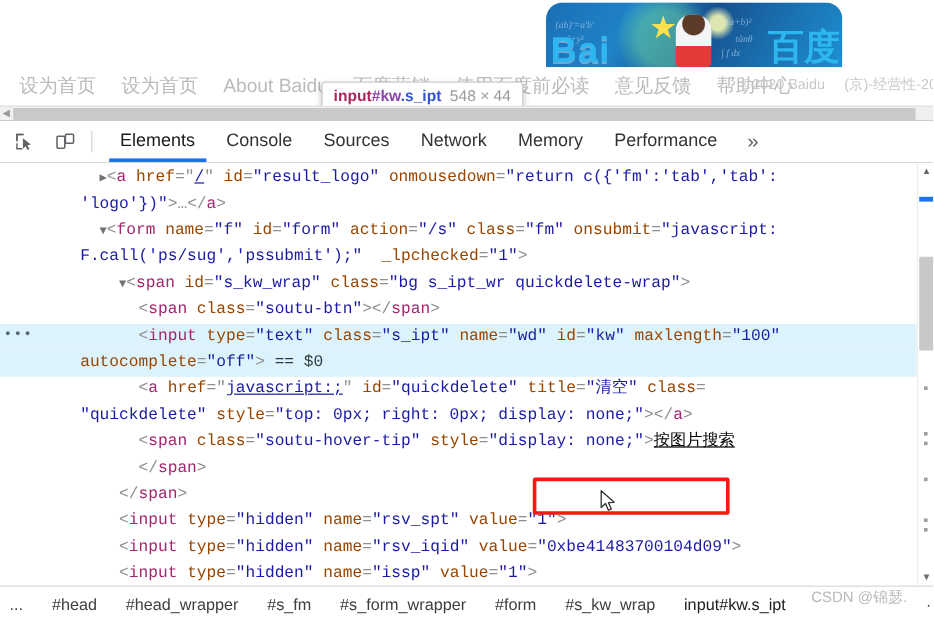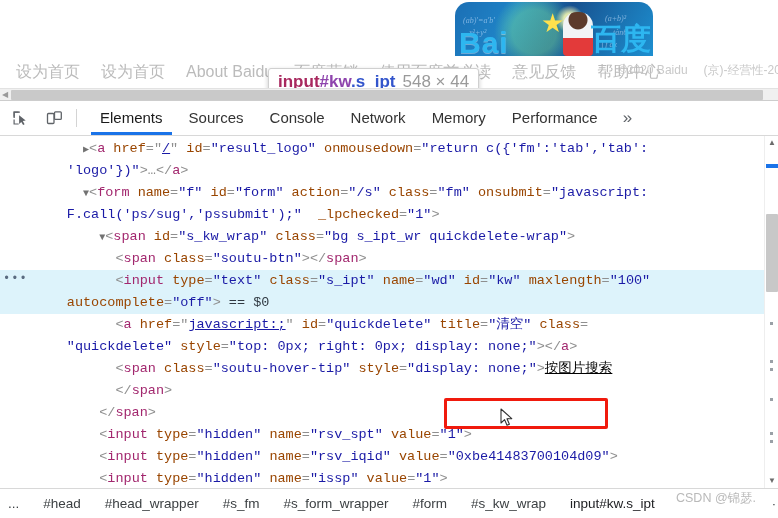--- a/index.html
+++ b/index.html
@@ -26,21 +26,21 @@
     width: 778px;
     height: 88px;
     background: #ffffff;
     overflow: hidden;
   }
 
   .doodle {
     position: absolute;
     left: 455px;
     top: 2px;
-    width: 198px;
+    width: 247px;
     height: 54px;
     border-radius: 14px 14px 0 0;
     background:
       radial-gradient(circle at 58% 32%, rgba(255,255,180,0.85) 0 6px, rgba(255,255,180,0) 14px),
       radial-gradient(circle at 40% 55%, rgba(120,230,160,0.45) 0 22px, rgba(120,230,160,0) 40px),
       linear-gradient(120deg, #1b6fb5 0%, #1f83c6 28%, #17518f 52%, #1a6fae 74%, #1d8fd0 100%);
     overflow: hidden;
   }
   .doodle .star {
     position: absolute;
@@ -115,21 +115,21 @@
   .elem-tooltip {
     position: absolute;
     left: 268px;
     top: 68px;
     background: #ffffff;
     border: 1px solid #d0d0d0;
     border-radius: 3px;
     box-shadow: 0 2px 5px rgba(0,0,0,0.22);
     padding: 3px 9px 4px 9px;
     font-family: "Liberation Sans", sans-serif;
-    font-size: 17px;
+    font-size: 13px;
     white-space: nowrap;
     z-index: 20;
   }
   .elem-tooltip .t-tag  { color: #a8285e; font-weight: bold; }
   .elem-tooltip .t-id   { color: #8e44ad; font-weight: bold; }
   .elem-tooltip .t-cls  { color: #3355cc; font-weight: bold; }
   .elem-tooltip .t-dims { color: #9a9a9a; margin-left: 7px; font-weight: normal; }
 
   
   .page-hscroll {
@@ -421,22 +421,22 @@
       <div class="dt-icon-btn">
         <svg width="17" height="17" viewBox="0 0 17 17">
           <rect x="1.5" y="3.5" width="6.5" height="10" rx="1" fill="none" stroke="#5f6368" stroke-width="1.3"></rect>
           <rect x="8.5" y="1.8" width="6.8" height="7.6" rx="1" fill="none" stroke="#5f6368" stroke-width="1.3"></rect>
         </svg>
       </div>
       <div class="dt-sep"></div>
 
       <div class="dt-tabs">
         <div class="dt-tab active">Elements</div>
+        <div class="dt-tab">Console</div>
         <div class="dt-tab">Sources</div>
-        <div class="dt-tab">Console</div>
         <div class="dt-tab">Network</div>
         <div class="dt-tab">Memory</div>
         <div class="dt-tab">Performance</div>
         <div class="dt-more">»</div>
       </div>
     </div>
 
     <div class="dom-panel">
       <div class="dom-code" id="dom-code"><div class="dom-line"><span>          </span><span class="tk-tri">▶</span><span class="tk-punct">&lt;</span><span class="tk-tag">a</span><span class="tk-attr"> href</span><span class="tk-punct">=</span><span class="tk-punct">"</span><span class="tk-link">/</span><span class="tk-punct">"</span><span class="tk-attr"> id</span><span class="tk-punct">=</span><span class="tk-val">"result_logo"</span><span class="tk-attr"> onmousedown</span><span class="tk-punct">=</span><span class="tk-val">"return c({'fm':'tab','tab':</span></div><div class="dom-line"><span>        </span><span class="tk-val">'logo'})"</span><span class="tk-punct">&gt;</span><span class="tk-gray">…</span><span class="tk-punct">&lt;/</span><span class="tk-tag">a</span><span class="tk-punct">&gt;</span></div><div class="dom-line"><span>          </span><span class="tk-tri">▼</span><span class="tk-punct">&lt;</span><span class="tk-tag">form</span><span class="tk-attr"> name</span><span class="tk-punct">=</span><span class="tk-val">"f"</span><span class="tk-attr"> id</span><span class="tk-punct">=</span><span class="tk-val">"form"</span><span class="tk-attr"> action</span><span class="tk-punct">=</span><span class="tk-val">"/s"</span><span class="tk-attr"> class</span><span class="tk-punct">=</span><span class="tk-val">"fm"</span><span class="tk-attr"> onsubmit</span><span class="tk-punct">=</span><span class="tk-val">"javascript:</span></div><div class="dom-line"><span>        </span><span class="tk-val">F.call('ps/sug','pssubmit');"</span><span class="tk-attr">  _lpchecked</span><span class="tk-punct">=</span><span class="tk-val">"1"</span><span class="tk-punct">&gt;</span></div><div class="dom-line"><span>            </span><span class="tk-tri">▼</span><span class="tk-punct">&lt;</span><span class="tk-tag">span</span><span class="tk-attr"> id</span><span class="tk-punct">=</span><span class="tk-val">"s_kw_wrap"</span><span class="tk-attr"> class</span><span class="tk-punct">=</span><span class="tk-val">"bg s_ipt_wr quickdelete-wrap"</span><span class="tk-punct">&gt;</span></div><div class="dom-line"><span>              </span><span class="tk-punct">&lt;</span><span class="tk-tag">span</span><span class="tk-attr"> class</span><span class="tk-punct">=</span><span class="tk-val">"soutu-btn"</span><span class="tk-punct">&gt;</span><span class="tk-punct">&lt;/</span><span class="tk-tag">span</span><span class="tk-punct">&gt;</span></div><div class="dom-line sel sel-mark"><span>              </span><span class="tk-punct">&lt;</span><span class="tk-tag">input</span><span class="tk-attr"> type</span><span class="tk-punct">=</span><span class="tk-val">"text"</span><span class="tk-attr"> class</span><span class="tk-punct">=</span><span class="tk-val">"s_ipt"</span><span class="tk-attr"> name</span><span class="tk-punct">=</span><span class="tk-val">"wd"</span><span class="tk-attr"> id</span><span class="tk-punct">=</span><span class="tk-val">"kw"</span><span class="tk-attr"> maxlength</span><span class="tk-punct">=</span><span class="tk-val">"100"</span></div><div class="dom-line sel"><span>        </span><span class="tk-attr">autocomplete</span><span class="tk-punct">=</span><span class="tk-val">"off"</span><span class="tk-punct">&gt;</span><span class="tk-dollar"> == $0</span></div><div class="dom-line"><span>              </span><span class="tk-punct">&lt;</span><span class="tk-tag">a</span><span class="tk-attr"> href</span><span class="tk-punct">=</span><span class="tk-punct">"</span><span class="tk-link">javascript:;</span><span class="tk-punct">"</span><span class="tk-attr"> id</span><span class="tk-punct">=</span><span class="tk-val">"quickdelete"</span><span class="tk-attr"> title</span><span class="tk-punct">=</span><span class="tk-val">"清空"</span><span class="tk-attr"> class</span><span class="tk-punct">=</span></div><div class="dom-line"><span>        </span><span class="tk-val">"quickdelete"</span><span class="tk-attr"> style</span><span class="tk-punct">=</span><span class="tk-val">"top: 0px; right: 0px; display: none;"</span><span class="tk-punct">&gt;</span><span class="tk-punct">&lt;/</span><span class="tk-tag">a</span><span class="tk-punct">&gt;</span></div><div class="dom-line"><span>              </span><span class="tk-punct">&lt;</span><span class="tk-tag">span</span><span class="tk-attr"> class</span><span class="tk-punct">=</span><span class="tk-val">"soutu-hover-tip"</span><span class="tk-attr"> style</span><span class="tk-punct">=</span><span class="tk-val">"display: none;"</span><span class="tk-punct">&gt;</span><span class="tk-text">按图片搜索</span></div><div class="dom-line"><span>              </span><span class="tk-punct">&lt;/</span><span class="tk-tag">span</span><span class="tk-punct">&gt;</span></div><div class="dom-line"><span>            </span><span class="tk-punct">&lt;/</span><span class="tk-tag">span</span><span class="tk-punct">&gt;</span></div><div class="dom-line"><span>            </span><span class="tk-punct">&lt;</span><span class="tk-tag">input</span><span class="tk-attr"> type</span><span class="tk-punct">=</span><span class="tk-val">"hidden"</span><span class="tk-attr"> name</span><span class="tk-punct">=</span><span class="tk-val">"rsv_spt"</span><span class="tk-attr"> value</span><span class="tk-punct">=</span><span class="tk-val">"1"</span><span class="tk-punct">&gt;</span></div><div class="dom-line"><span>            </span><span class="tk-punct">&lt;</span><span class="tk-tag">input</span><span class="tk-attr"> type</span><span class="tk-punct">=</span><span class="tk-val">"hidden"</span><span class="tk-attr"> name</span><span class="tk-punct">=</span><span class="tk-val">"rsv_iqid"</span><span class="tk-attr"> value</span><span class="tk-punct">=</span><span class="tk-val">"0xbe41483700104d09"</span><span class="tk-punct">&gt;</span></div><div class="dom-line"><span>            </span><span class="tk-punct">&lt;</span><span class="tk-tag">input</span><span class="tk-attr"> type</span><span class="tk-punct">=</span><span class="tk-val">"hidden"</span><span class="tk-attr"> name</span><span class="tk-punct">=</span><span class="tk-val">"issp"</span><span class="tk-attr"> value</span><span class="tk-punct">=</span><span class="tk-val">"1"</span><span class="tk-punct">&gt;</span></div></div>
 

